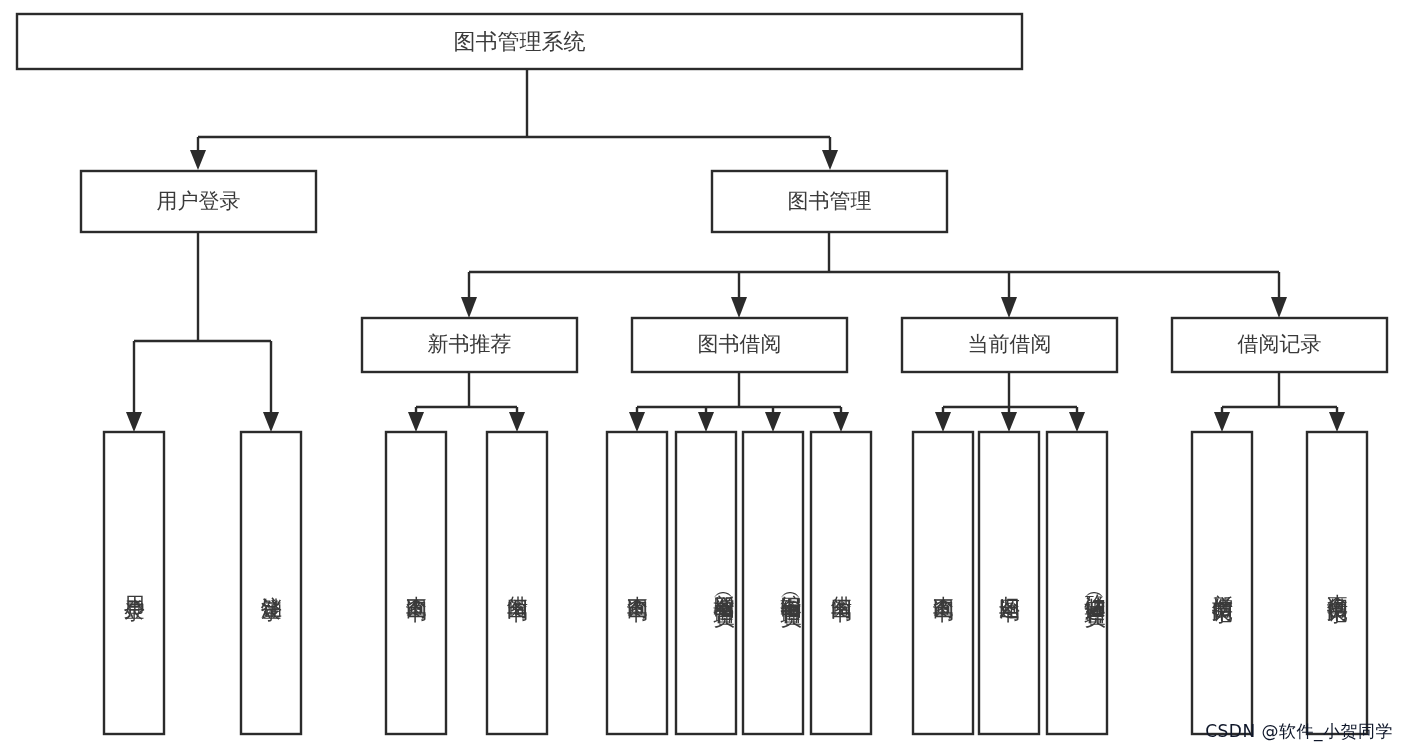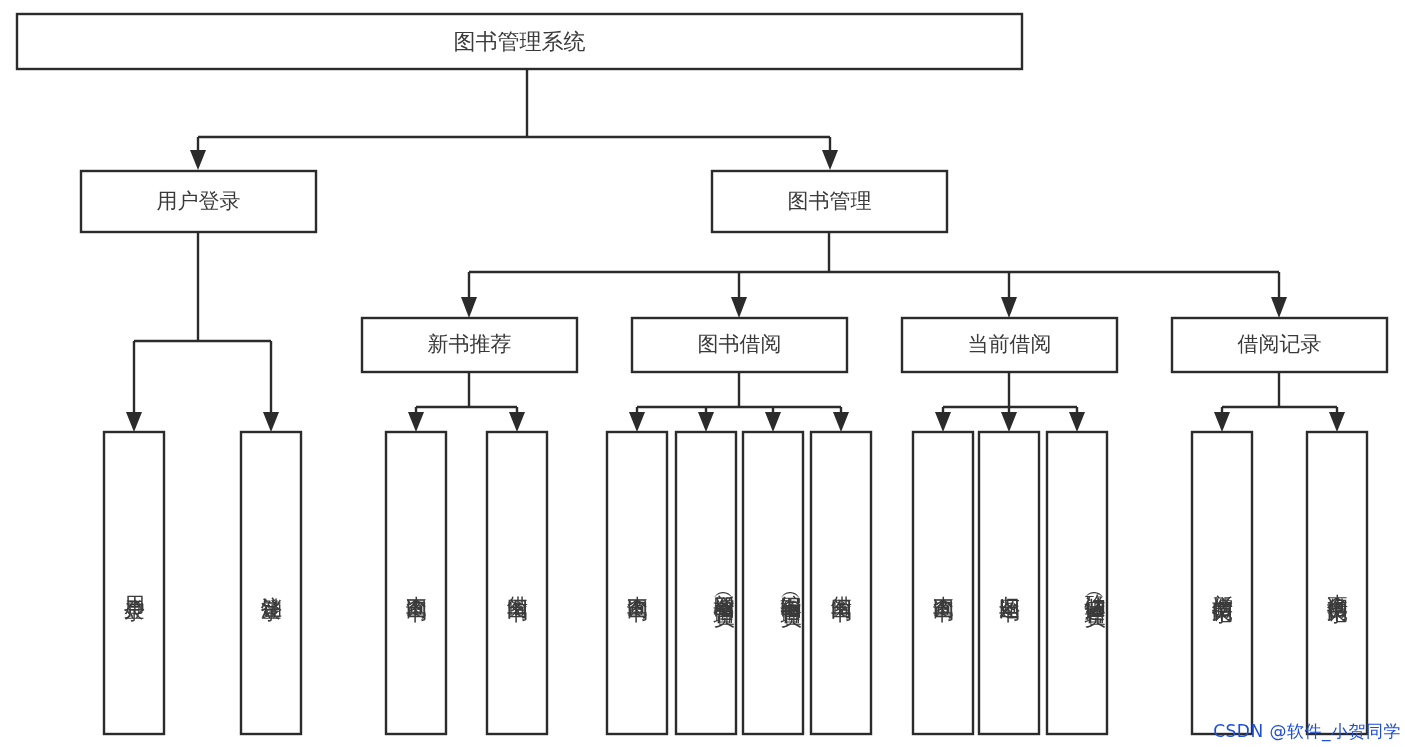--- a/index.html
+++ b/index.html
@@ -64,25 +64,25 @@
     line-height: 1.18;
     letter-spacing: 2px;
     color: #3a3a3a;
     white-space: nowrap;
     text-align: center;
     pointer-events: none;
     user-select: none;
   }
   .watermark {
     position: absolute;
-    right: 4px;
+    right: 12px;
     bottom: 4px;
     font-family: "DejaVu Sans", "Liberation Sans", sans-serif;
     font-size: 17px;
-    color: #1d4ed8;
+    color: #0f172a;
     letter-spacing: 0.5px;
     white-space: nowrap;
   }
 </style>
 </head>
 <body>
 
 <div id="diagram-root">
 
   <svg class="canvas" viewBox="0 0 1405 747">

